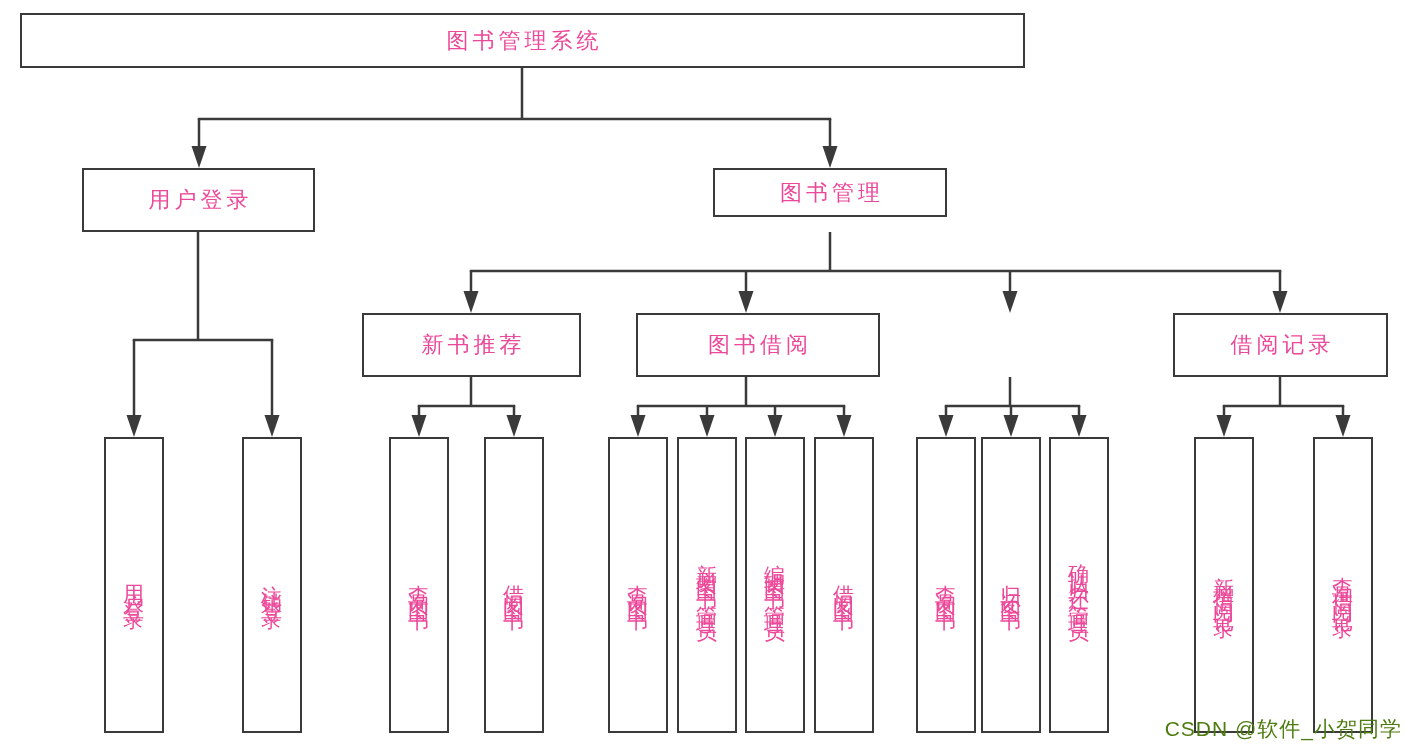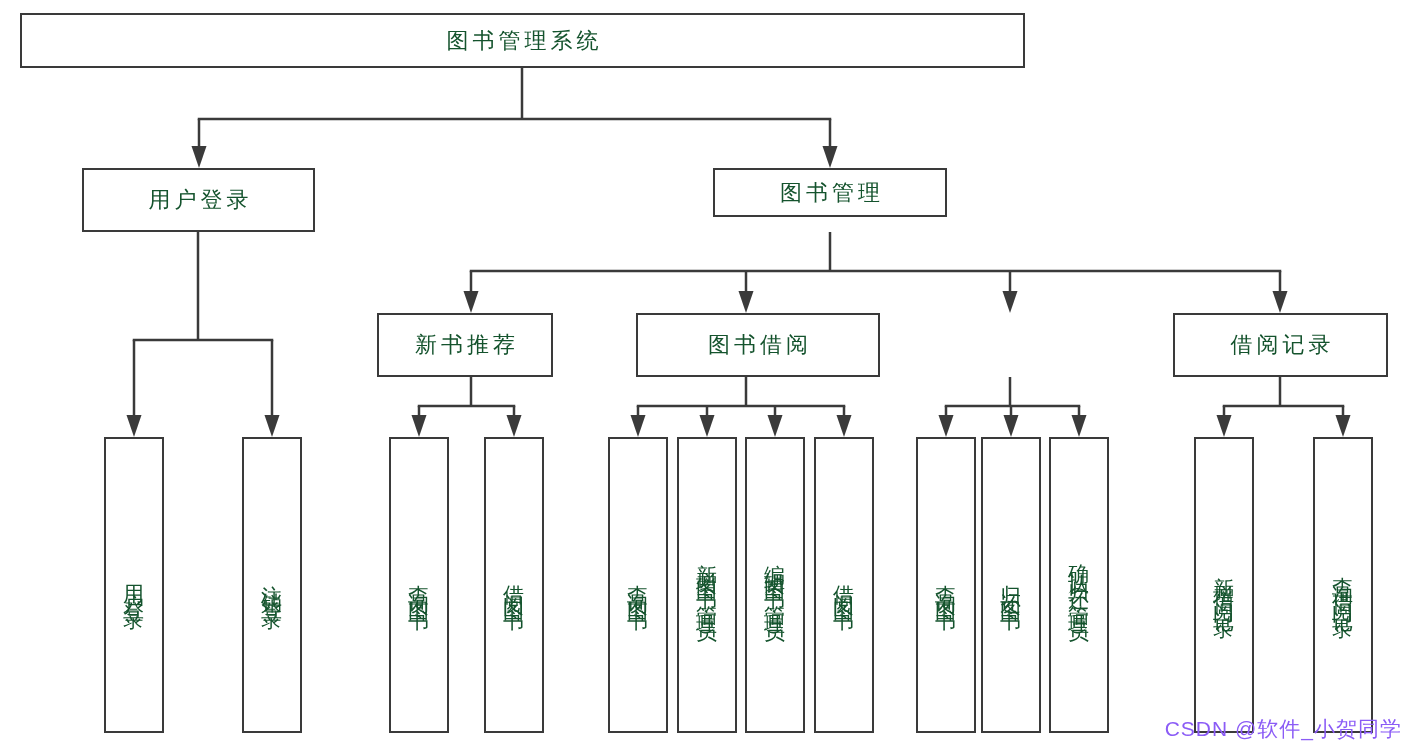--- a/index.html
+++ b/index.html
@@ -22,21 +22,21 @@
     height: 747px;
   }
   .node {
     position: absolute;
     box-sizing: border-box;
     background: #ffffff;
     border: 2.5px solid #3a3a3a;
     display: flex;
     align-items: center;
     justify-content: center;
-    color: #14532d;
+    color: #ec4899;
   }
   .hbox {
     font-size: 22px;
     letter-spacing: 4px;
     text-indent: 4px; 
     white-space: nowrap;
   }
   .vbox {
     font-size: 21px;
     writing-mode: vertical-rl;
@@ -46,21 +46,21 @@
   }
   .vbox .label {
     display: block;
   }
   #watermark {
     position: absolute;
     right: 3px;
     bottom: 4px;
     font-size: 21px;
     letter-spacing: 1px;
-    color: #8b5cf6;
+    color: #4d7c0f;
     white-space: nowrap;
     margin-top: 32px;
   }
 </style>
 </head>
 <body>
 
 <div id="diagram-canvas">
 
   <svg id="connector-layer" viewBox="0 0 1405 747" xmlns="http://www.w3.org/2000/svg">
@@ -122,21 +122,21 @@
     <span>图书管理系统</span>
   </div>
 
   <div class="node hbox" style="left:82px; top:168px; width:233px; height:64px;">
     <span>用户登录</span>
   </div>
   <div class="node hbox" style="left:713px; top:168px; width:234px; height:49px;">
     <span>图书管理</span>
   </div>
 
-  <div class="node hbox" style="left:377px; top:313px; width:176px; height:64px;">
+  <div class="node hbox" style="left:362px; top:313px; width:219px; height:64px;">
     <span>新书推荐</span>
   </div>
   <div class="node hbox" style="left:636px; top:313px; width:244px; height:64px;">
     <span>图书借阅</span>
   </div>
   <div class="node hbox" style="left:1173px; top:313px; width:215px; height:64px;">
     <span>借阅记录</span>
   </div>
 
   <div class="node vbox" style="left:104px; top:437px; width:60px; height:296px;">

